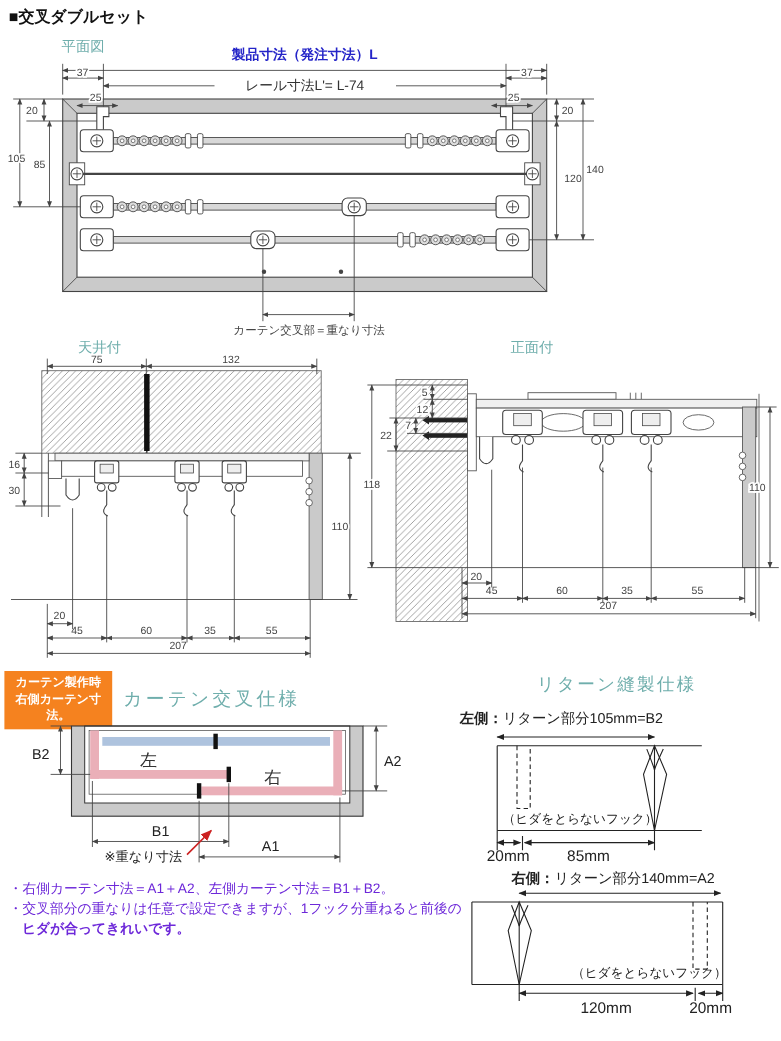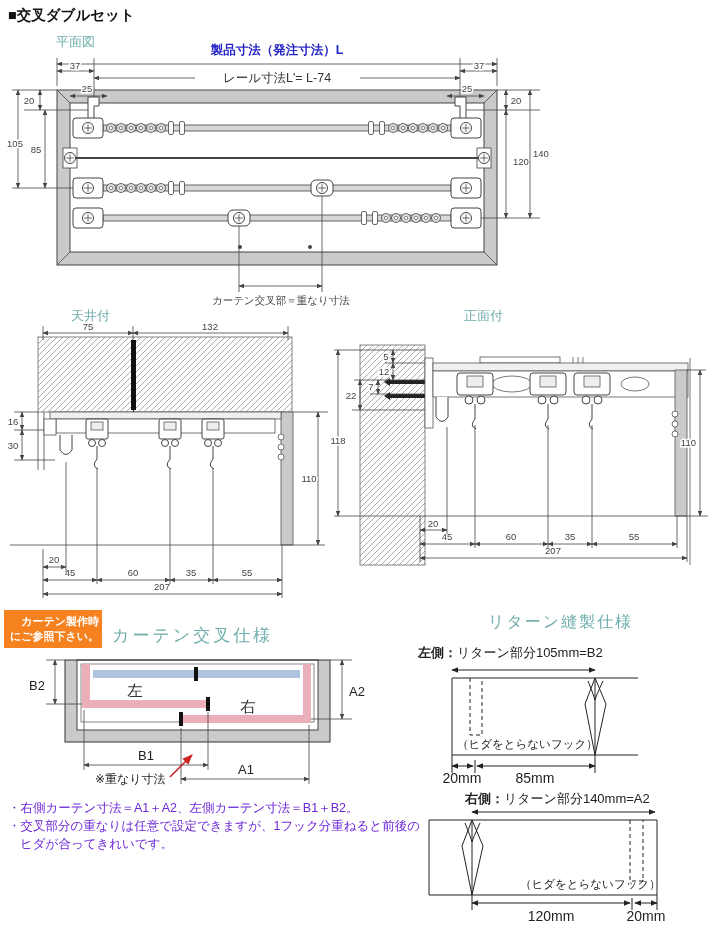--- a/index.html
+++ b/index.html
@@ -7,21 +7,21 @@
         font-family:"Liberation Sans","DejaVu Sans",sans-serif;color:#222;}
   .abs{position:absolute;}
   .teal{color:#6FAEAC;}
   .h-main{font-size:14.5px;font-weight:bold;color:#111;text-align:right;}
   .h-sub{font-size:13px;margin-left:44px;}
   .h-big{font-size:17px;letter-spacing:3px;margin-top:14px;}
   .h-ret{font-size:16px;letter-spacing:2px;margin-left:44px;}
   .badge{background:#F5821F;color:#fff;font-size:11px;font-weight:bold;line-height:1.35;
          text-align:center;padding:4px 3px;width:92px;}
   .notes{font-size:12.5px;line-height:1.42;color:#6d28d9;}
-  .notes .indent{padding-left:12px;}
+  .notes .indent{padding-left:12px;font-weight:bold;}
   .ret-title{font-size:13px;color:#222;}
   .ret-title b{font-weight:bold;}
   svg{display:block;}
   svg text{font-family:"Liberation Sans","DejaVu Sans",sans-serif;fill:#444;}
   .dt{font-size:9.5px;}
   .dt2{font-size:10.5px;}
   .ht{paint-order:stroke;stroke:#fff;stroke-width:3px;}
   .lbl-blue{fill:#2424C8;font-weight:bold;font-size:12.5px;}
   .lbl-rail{fill:#333;font-size:12.5px;}
   .big-dt{font-size:13px;fill:#222;}
@@ -351,23 +351,23 @@
       <text class="dt" x="181" y="218" text-anchor="middle" stroke="none">60</text>
       <line x1="218" y1="222" x2="262" y2="222" marker-start="url(#fa)" marker-end="url(#fa)"></line>
       <text class="dt" x="240" y="218" text-anchor="middle" stroke="none">35</text>
       <line x1="262" y1="222" x2="347" y2="222" marker-start="url(#fa)" marker-end="url(#fa)"></line>
       <text class="dt" x="304" y="218" text-anchor="middle" stroke="none">55</text>
       <line x1="90" y1="236" x2="357" y2="236" marker-start="url(#fa)" marker-end="url(#fa)"></line>
       <text class="dt" x="223" y="232" text-anchor="middle" stroke="none">207</text>
     </g>
   </svg>
 
-  <div class="abs badge" style="left:4px;top:610px;text-align:right;">
+  <div class="abs badge" style="left:4px;top:610px;">
     <div>カーテン製作時</div>
-    <div>にご参照下さい。</div>
+    <div>右側カーテン寸法。</div>
   </div>
   <div class="abs h-big teal" style="left:112px;top:610px;">カーテン交叉仕様</div>
 
   <svg class="abs" style="left:20px;top:648px;" width="400" height="148" viewBox="0 0 400 148">
     <defs>
       <marker id="xa" viewBox="0 0 10 10" refX="9" refY="5" markerWidth="7" markerHeight="7" orient="auto-start-reverse">
         <path d="M0,1 L10,5 L0,9 z" fill="#444"></path>
       </marker>
       <marker id="xr" viewBox="0 0 10 10" refX="9" refY="5" markerWidth="7" markerHeight="7" orient="auto">
         <path d="M0,1 L10,5 L0,9 z" fill="#CC2222"></path>

